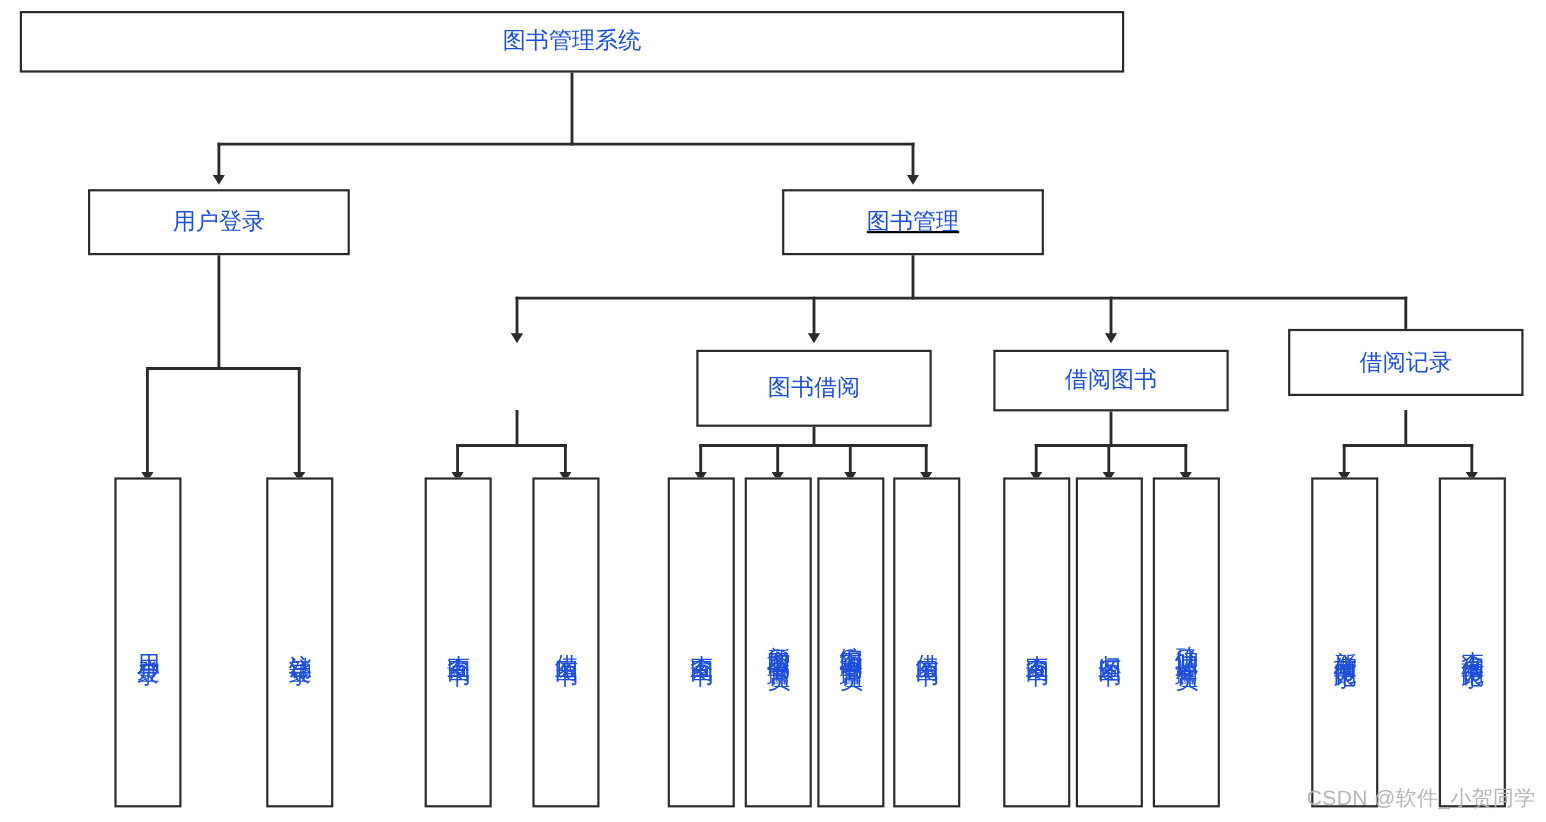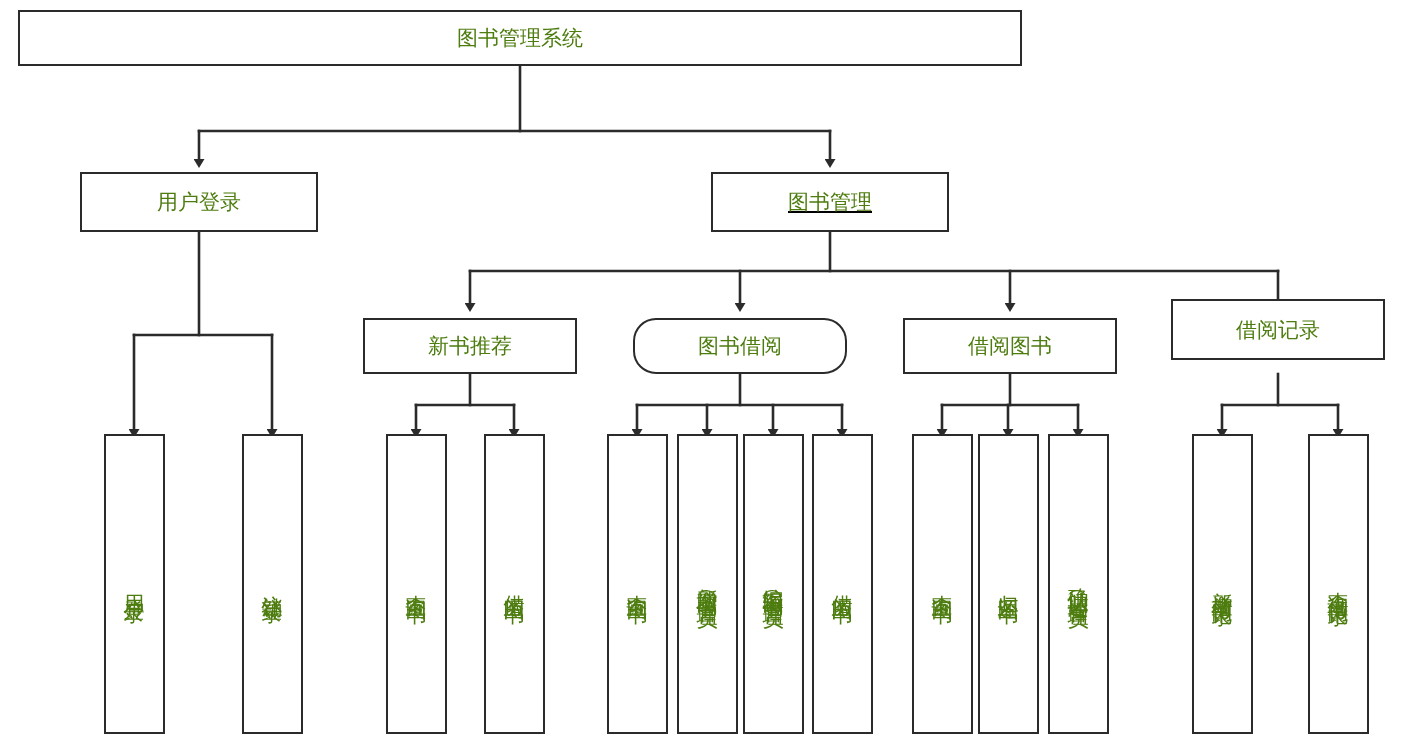--- a/index.html
+++ b/index.html
@@ -28,21 +28,21 @@
     position: absolute;
     box-sizing: border-box;
     background: #ffffff;
     border: 2px solid #2b2b2b;
     display: flex;
     align-items: center;
     justify-content: center;
     overflow: hidden;
   }
   .node-label {
-    color: #4d7c0f;
+    color: #1d4ed8;
     line-height: 1.12;
     text-align: center;
     white-space: nowrap;
   }
   .node.horizontal .node-label {
     font-size: 21px;
   }
   .node.vertical {
     align-items: center;
     justify-content: center;
@@ -123,24 +123,21 @@
     <span class="node-label">图书管理系统</span>
   </div>
 
   <div class="node horizontal" style="left:80px; top:172px; width:238px; height:60px;">
     <span class="node-label">用户登录</span>
   </div>
   <div class="node horizontal" style="left:711px; top:172px; width:238px; height:60px;text-decoration:underline;">
     <span class="node-label">图书管理</span>
   </div>
 
-  <div class="node horizontal" style="left:363px; top:318px; width:214px; height:56px;">
-    <span class="node-label">新书推荐</span>
-  </div>
-  <div class="node horizontal" style="left:633px; top:318px; width:214px; height:56px;border-radius:23px;">
+  <div class="node horizontal" style="left:633px; top:318px; width:214px; height:70px;">
     <span class="node-label">图书借阅</span>
   </div>
   <div class="node horizontal" style="left:903px; top:318px; width:214px; height:56px;">
     <span class="node-label">借阅图书</span>
   </div>
   <div class="node horizontal" style="left:1171px; top:299px; width:214px; height:61px;">
     <span class="node-label">借阅记录</span>
   </div>
 
   <div class="node vertical" style="left:104px; top:434px; width:61px; height:300px;">
@@ -180,14 +177,15 @@
     <span class="node-label">确认归还（管理员）</span>
   </div>
 
   <div class="node vertical" style="left:1192px; top:434px; width:61px; height:300px;">
     <span class="node-label">新增借阅记录</span>
   </div>
   <div class="node vertical" style="left:1308px; top:434px; width:61px; height:300px;">
     <span class="node-label">查询借阅记录</span>
   </div>
 
+  <div class="watermark" style="left:1188px; top:713px;">CSDN @软件_小贺同学</div>
 
 </div>
 
 </body></html>

